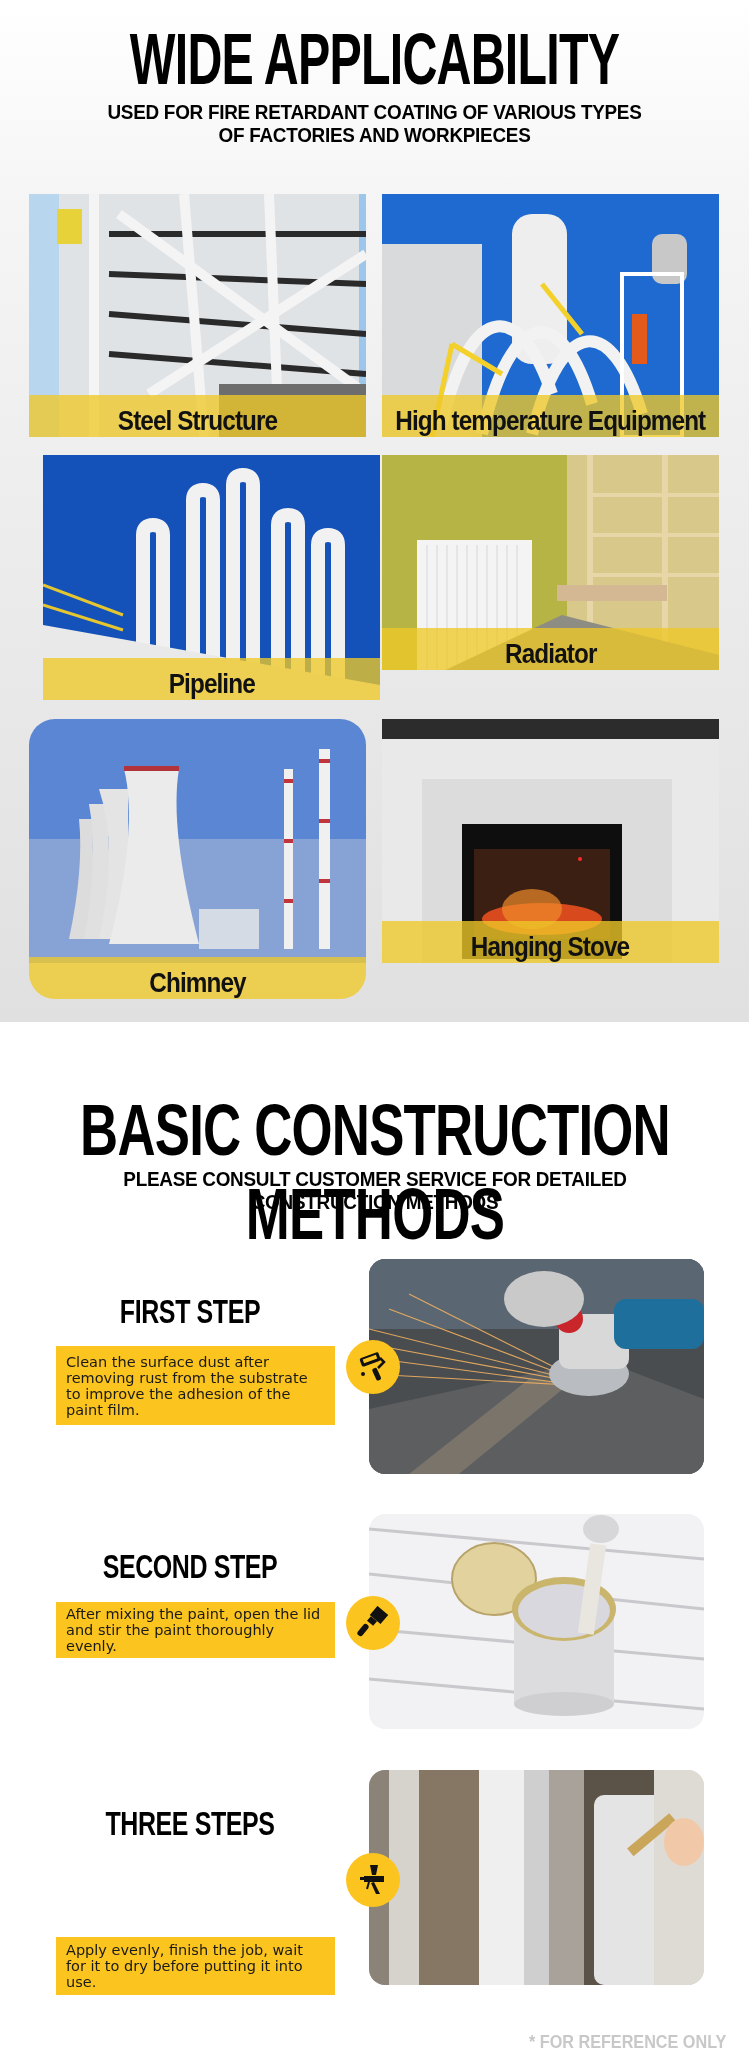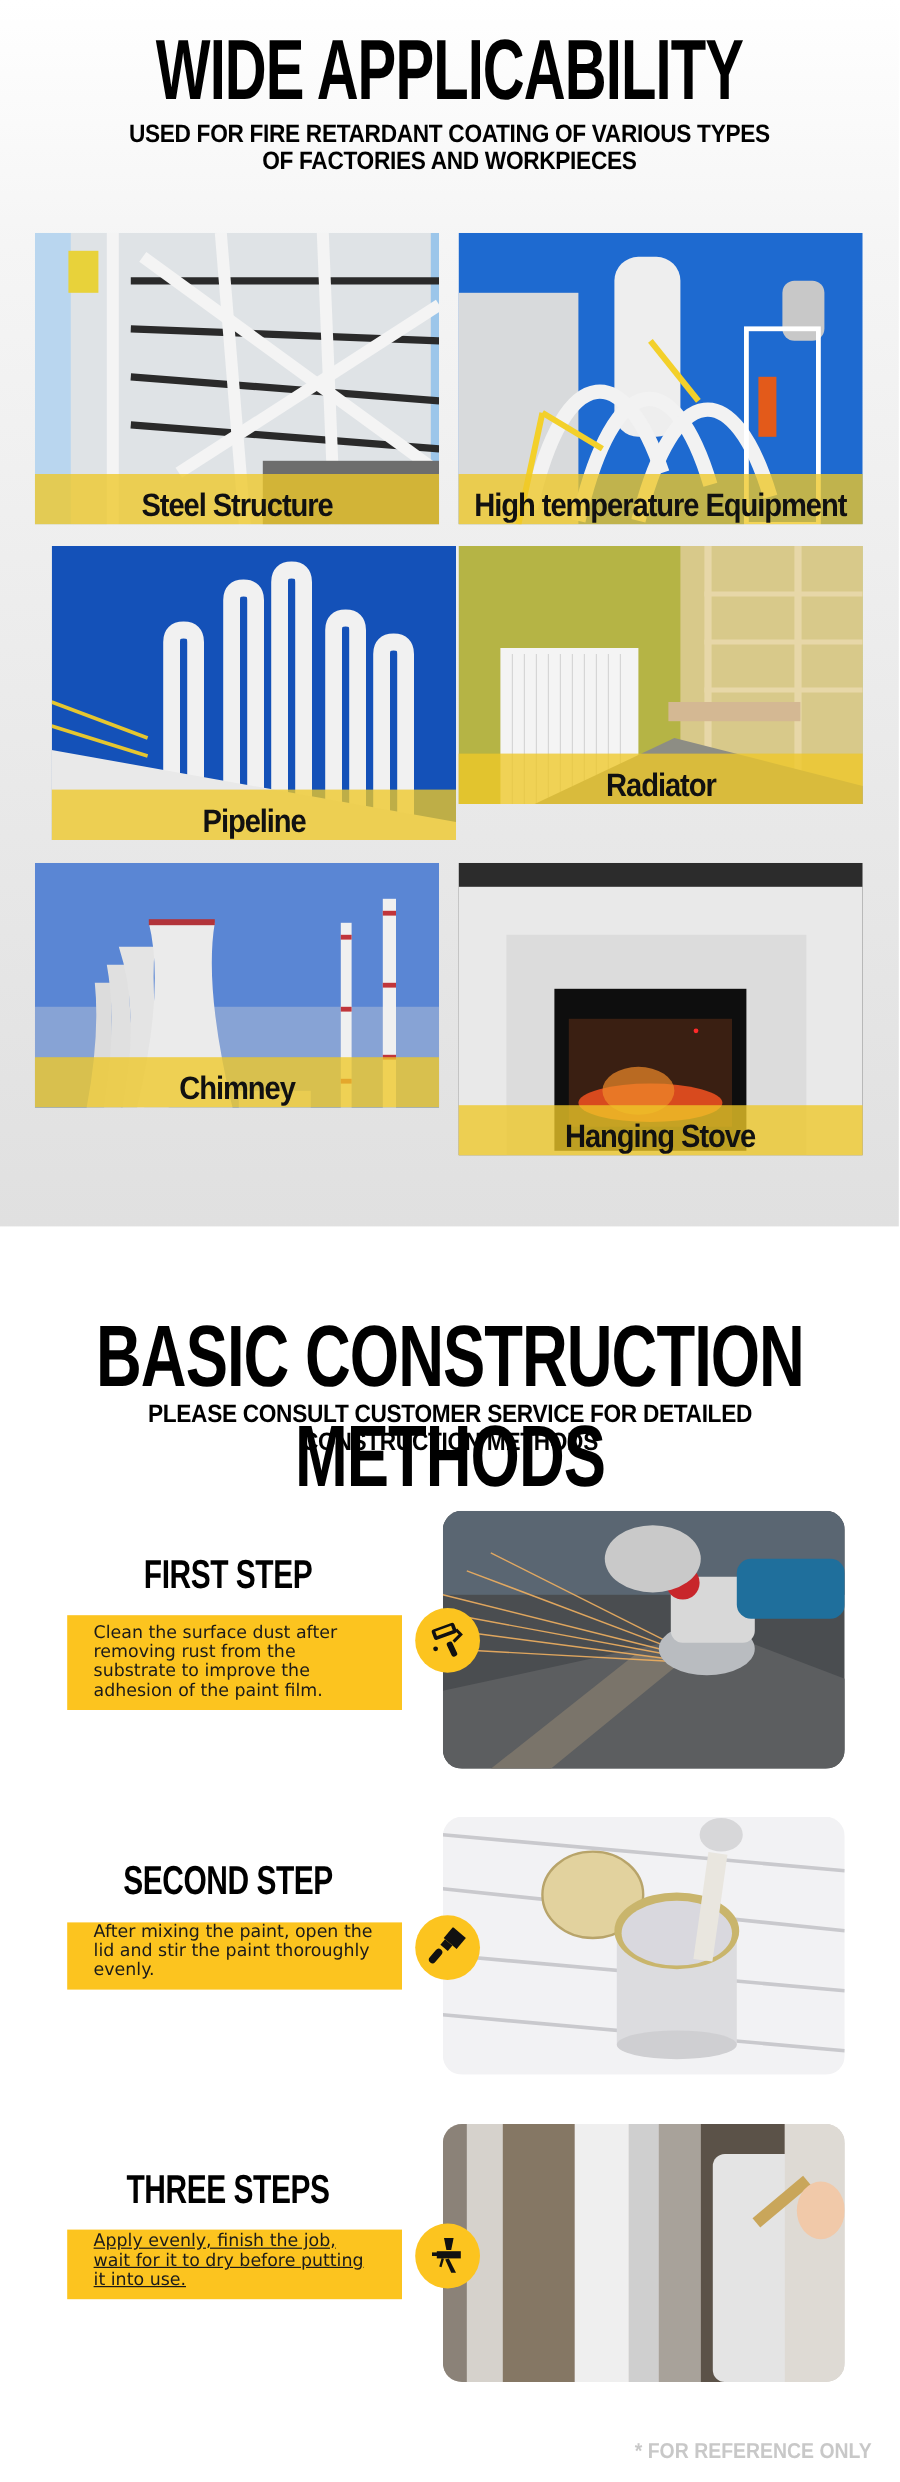--- a/index.html
+++ b/index.html
@@ -43,22 +43,22 @@
   .sec2 .title-xl { top: 1088px; font-size: 66px; transform: scaleX(0.80) scaleY(1.1); }
   .sec2 .subtitle { top: 1167px; font-size: 21px; }
 
   .step-title {
     position: absolute; width: 280px; text-align: center;
     font-family: "Liberation Sans", sans-serif; font-weight: 900; font-size: 32px;
     transform: scaleX(0.78) scaleY(1.05); transform-origin: center top; letter-spacing: -0.5px;
   }
   .step-box {
     position: absolute; left: 56px; width: 279px; background: #fcc41f;
-    padding: 8px 22px; font-family: "DejaVu Sans", sans-serif; font-size: 14.5px; line-height: 16px; color: #1a1a1a;
-    display: flex; align-items: flex-end;
+    padding: 8px 10px; font-family: "DejaVu Sans", sans-serif; font-size: 14.5px; line-height: 16px; color: #1a1a1a;
+    display: flex; align-items: center;
   }
   .step-img {
     position: absolute; left: 369px; width: 335px; height: 215px; border-radius: 16px; overflow: hidden;
   }
   .step-icon {
     position: absolute; width: 54px; height: 54px; border-radius: 50%; background: #fcc41f;
     display: flex; align-items: center; justify-content: center; z-index: 3;
   }
   .footer-note {
     position: absolute; right: 24px; top: 2032px; color: #c8c8c8;
@@ -172,21 +172,21 @@
         <line x1="135" y1="90" x2="135" y2="220"></line>
       </g>
       <polygon points="0,245 180,160 337,200 337,245" fill="#8d8d84"></polygon>
       <rect x="175" y="130" width="110" height="16" fill="#d4b893"></rect>
     </svg>
     <div class="label-bar">
       <span class="label">Radiator</span>
     </div>
   </div>
 
-  <div class="tile" style="left:29px; top:719px; height:204px;">
+  <div class="tile" style="left:29px; top:719px; height:280px;border-radius:26px;">
     <svg class="art" viewBox="0 0 337 244" preserveAspectRatio="none">
       <rect width="337" height="244" fill="#5a86d4"></rect>
       <rect x="0" y="120" width="337" height="124" fill="#87a3d5"></rect>
       <path d="M40 220 Q 55 150 50 100 L 65 100 Q 60 150 75 220 Z" fill="#dcdcdc"></path>
       <path d="M55 220 Q 70 140 60 85 L 80 85 Q 75 140 95 220 Z" fill="#e0e0e0"></path>
       <path d="M70 220 Q 90 130 70 70 L 100 70 Q 95 130 115 220 Z" fill="#e4e4e4"></path>
       <path d="M80 225 Q 110 110 95 50 L 150 50 Q 140 110 170 225 Z" fill="#ebebeb"></path>
       <rect x="95" y="47" width="55" height="5" fill="#b2343a"></rect>
       <rect x="255" y="50" width="9" height="180" fill="#f0f0f0"></rect>
       <rect x="290" y="30" width="11" height="200" fill="#f0f0f0"></rect>
@@ -288,21 +288,21 @@
       <rect x="145" y="90" width="100" height="100" fill="#dcdcdf"></rect>
       <ellipse cx="195" cy="190" rx="50" ry="12" fill="#cfcfd2"></ellipse>
       <ellipse cx="195" cy="95" rx="52" ry="32" fill="#c9b56c"></ellipse>
       <ellipse cx="195" cy="97" rx="46" ry="27" fill="#d9d8de"></ellipse>
       <rect x="215" y="30" width="16" height="90" fill="#e9e6df" transform="rotate(8 223 75)"></rect>
       <ellipse cx="232" cy="15" rx="18" ry="14" fill="#d7d7d9"></ellipse>
     </svg>
   </div>
 
   <div class="step-title" style="left:50px; top:1805px;">THREE STEPS</div>
-  <div class="step-box" style="top:1858px; height:58px;text-decoration:underline;">
+  <div class="step-box" style="top:1937px; height:58px;">
     <span>Apply evenly, finish the job, wait for it to dry before putting it into use.</span>
   </div>
   <div class="step-icon" style="left:346px; top:1853px;">
     <svg width="34" height="34" viewBox="0 0 34 34">
       <path d="M14 2 L22 2 L20 12 L16 12 Z" fill="#111"></path>
       <rect x="8" y="13" width="20" height="6" fill="#111"></rect>
       <rect x="4" y="14" width="5" height="3" fill="#111"></rect>
       <path d="M18 19 L24 31 L20 31 L15 20 Z" fill="#111"></path>
       <path d="M13 19 L11 26" stroke="#111" stroke-width="2"></path>
     </svg>

